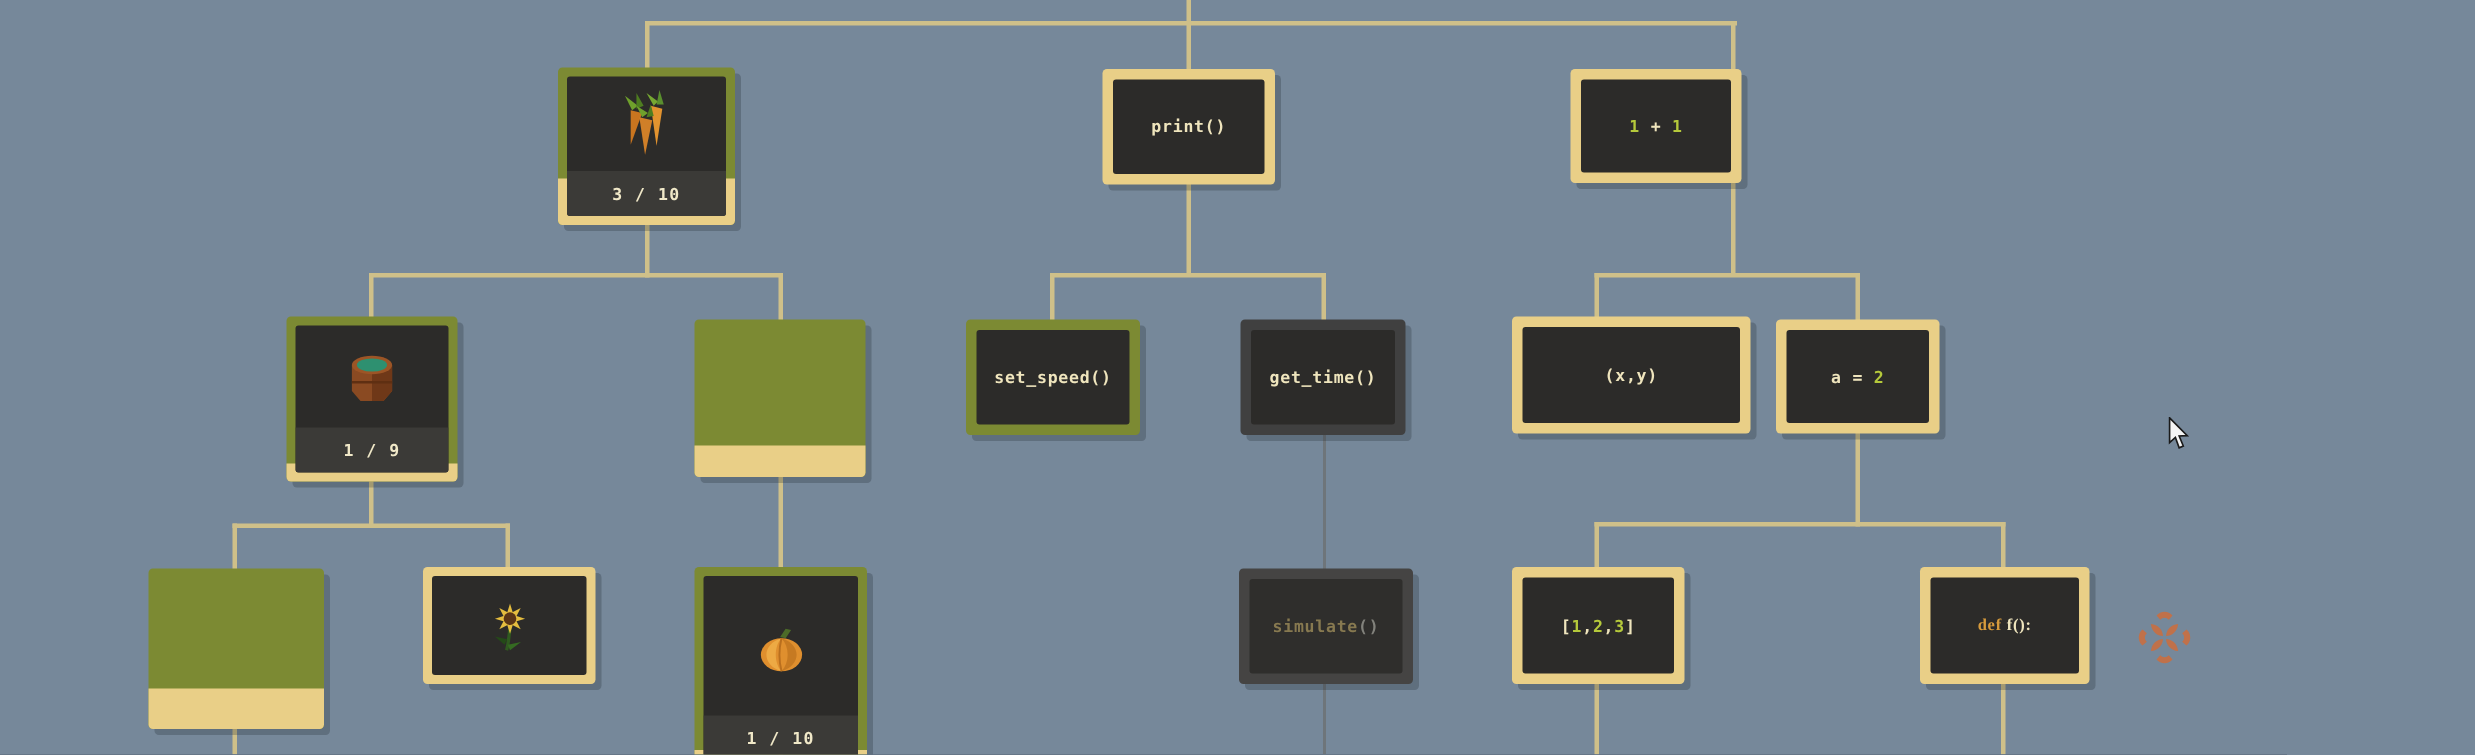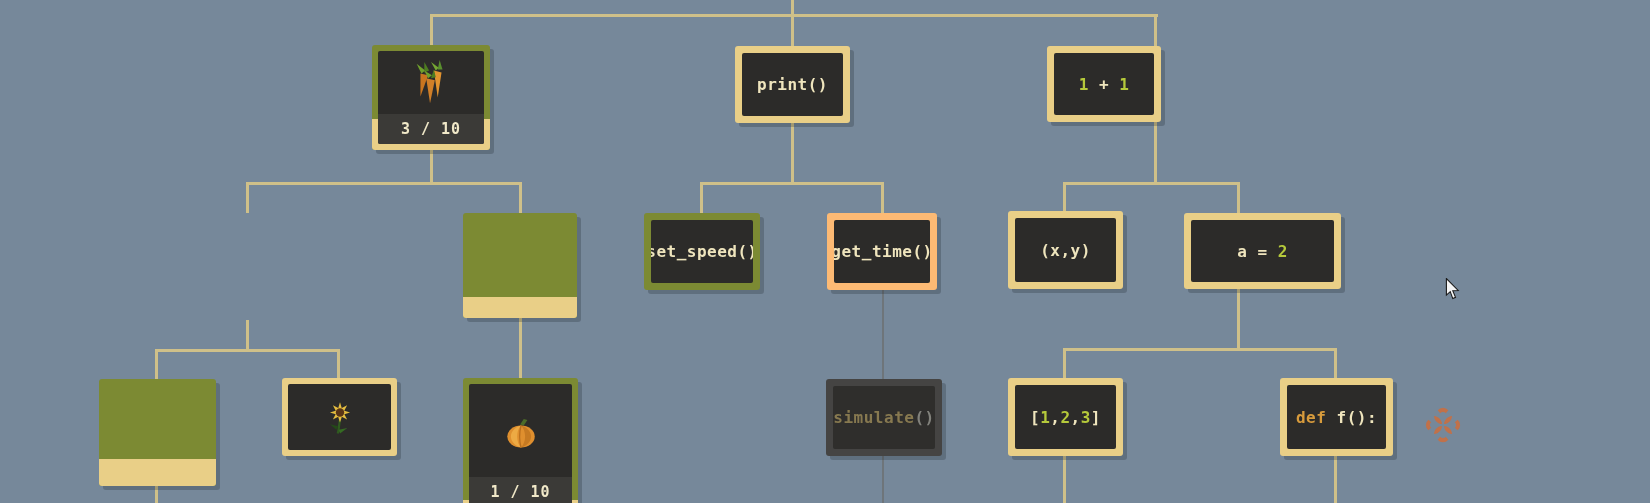--- a/index.html
+++ b/index.html
@@ -10,53 +10,53 @@
   .line{position:absolute;background:#cfc089;}
   .line.h{height:3px;}
   .line.v{width:3px;}
   .line.gray{background:#6e757a;}
   .line.gray.v{width:2px;}
 
   
   .node{position:absolute;border-radius:3px;box-shadow:4px 4px 0 rgba(28,35,42,.25);}
   .frame-green{background:#7c8a33;}
   .frame-tan{background:#e9cf87;}
-  .frame-orange{background:#fdba74;}
+  .frame-orange{background:#404040;}
   .frame-gray{background:#454443;}
   .prog{position:absolute;left:0;right:0;bottom:0;height:0;background:#e9cf87;border-radius:0 0 3px 3px;}
   .inner{position:absolute;inset:6px;background:#2c2b29;border-radius:2px;overflow:hidden;
          display:flex;flex-direction:column;}
   .code-node .inner{inset:7px;align-items:center;justify-content:center;}
   .frame-gray .inner{background:#2f2e2c;}
   .img-area{flex:1;display:flex;align-items:center;justify-content:center;}
-  .count-strip{height:30px;background:#3b3a37;color:#f0e8c8;font-weight:bold;font-size:15px;
+  .count-strip{height:30px;background:#3b3a37;color:#f0e8c8;font-weight:bold;font-size:11px;
                letter-spacing:1px;display:flex;align-items:center;justify-content:center;}
-  .code{font-weight:bold;font-size:16px;letter-spacing:.5px;white-space:pre;}
+  .code{font-weight:bold;font-size:11px;letter-spacing:.5px;white-space:pre;}
   .tok-code{color:#efe5bd;}
   .tok-num{color:#b5c93b;}
   .tok-kw{color:#d79b3c;}
   .tok-sim{color:#877950;text-align:right;}
   .tok-simp{color:#82827c;}
 
   
   .n-carrots{left:372px;top:45px;width:118px;height:105px;}
   .n-print{left:735px;top:46px;width:115px;height:77px;}
   .n-add{left:1047px;top:46px;width:114px;height:76px;}
   .n-barrel{left:191px;top:211px;width:114px;height:110px;}
   .n-tree{left:463px;top:213px;width:114px;height:105px;}
   .n-setspeed{left:644px;top:213px;width:116px;height:77px;}
   .n-gettime{left:827px;top:213px;width:110px;height:77px;}
-  .n-xy{left:1008px;top:211px;width:115px;height:78px;}
-  .n-a2{left:1184px;top:213px;width:109px;height:76px;padding-left:48px;}
+  .n-xy{left:1008px;top:211px;width:115px;height:78px;padding-left:44px;}
+  .n-a2{left:1184px;top:213px;width:109px;height:76px;}
   .n-hay{left:99px;top:379px;width:117px;height:107px;}
   .n-flower{left:282px;top:378px;width:115px;height:78px;}
   .n-pumpkin{left:463px;top:378px;width:115px;height:135px;}
   .n-simulate{left:826px;top:379px;width:116px;height:77px;}
   .n-list{left:1008px;top:378px;width:115px;height:78px;}
-  .n-deff{left:1280px;top:378px;width:113px;height:78px;}
+  .n-deff{left:1280px;top:378px;width:113px;height:78px;font-family:Liberation Serif, serif;}
 
   
   .logo-icon{position:absolute;left:1424px;top:406px;width:38px;height:38px;}
   .logo-text{position:absolute;left:1468px;top:412px;color:#b5bcc2;
              font-family:"Liberation Sans",sans-serif;font-weight:bold;font-size:21px;
              letter-spacing:2.5px;}
 
   
   .cursor{position:absolute;left:1445px;top:278px;width:16px;height:22px;}
 </style>
@@ -122,20 +122,35 @@
         <span class="code"><span class="tok-code">print()</span></span>
       </div>
   </div>
 
   <div class="node frame-tan code-node n-add">
     <div class="inner">
         <span class="code"><span class="tok-num">1</span><span class="tok-code"> + </span><span class="tok-num">1</span></span>
       </div>
   </div>
 
+  <div class="node frame-green n-barrel">
+    <div class="prog" style="height: 11%;"></div>
+    <div class="inner">
+      <div class="img-area">
+        <svg width="46" height="46" viewBox="0 0 48 48">
+          <path d="M10 16 L10 34 L16 41 L32 41 L38 34 L38 16 L32 11 L16 11 Z" fill="#8a4a22"></path>
+          <path d="M24 12 L24 41 L32 41 L38 34 L38 16 L32 11 Z" fill="#6f3818"></path>
+          <ellipse cx="24" cy="16" rx="14" ry="6.5" fill="#9c5526"></ellipse>
+          <ellipse cx="24" cy="16" rx="10.5" ry="4.6" fill="#2e9070"></ellipse>
+          <path d="M10 28 L38 28" stroke="#5f2f12" stroke-width="1.6"></path>
+        </svg>
+      </div>
+      <div class="count-strip">1 / 9</div>
+    </div>
+  </div>
 
   <div class="node frame-green n-tree">
     <div class="prog" style="height: 20%;"></div>
   </div>
 
   <div class="node frame-green code-node n-setspeed">
     <div class="inner">
         <span class="code"><span class="tok-code">set_speed()</span></span>
       </div>
   </div>

